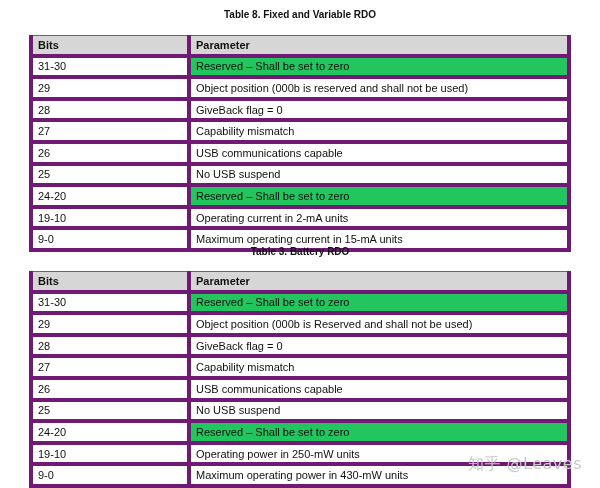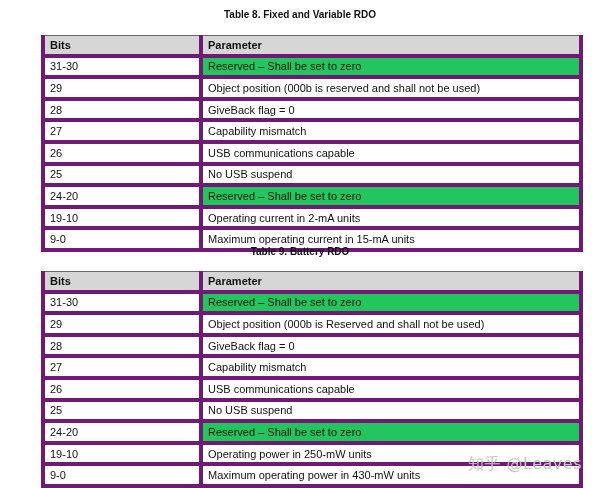--- a/index.html
+++ b/index.html
@@ -1,21 +1,21 @@
 <!DOCTYPE html>
 <html><head>
 <meta charset="utf-8">
 <style>
   html, body { margin: 0; padding: 0; background: #ffffff; }
   body { width: 600px; height: 488px; position: relative; overflow: hidden;
          font-family: "Liberation Sans", sans-serif; color: #111; }
   .title { position: absolute; left: 0; width: 600px; text-align: center;
            font-weight: bold; font-size: 10px; color: #111; }
   table.rdo { position: absolute; left: 29px; width: 542px; border-collapse: collapse;
-              font-size: 11px; table-layout: fixed; margin-left: 12px; }
+              font-size: 11px; table-layout: fixed; }
   table.rdo td, table.rdo th { border: 4px solid #701a75; height: 17.6px; padding: 0 0 0 5px;
               text-align: left; vertical-align: middle; white-space: nowrap; line-height: 12px; }
   table.rdo th { background: #d6d6d6; font-weight: bold; border-top: 1px solid #666; }
   table.rdo col.c1 { width: 158px; }
   table.rdo tr.shaded td.param { background: #22c55e; }
   table.rdo { border: 1px solid #555; }
   .wm { position: absolute; left: 468px; top: 454px; font-size: 16px; color: #c8c8c8;
         font-family: "DejaVu Sans", sans-serif; letter-spacing: 0.5px; text-align: center; }
 </style>
 </head>
@@ -66,21 +66,21 @@
         <td>19-10</td>
         <td class="param">Operating current in 2-mA units</td>
       </tr>
       <tr>
         <td>9-0</td>
         <td class="param">Maximum operating current in 15-mA units</td>
       </tr>
     </tbody>
 </table>
 
-<div class="title" style="top:246px;">Table 9. Battery RDO</div>
+<div class="title" style="top:246px;">Table 3. Battery RDO</div>
 <table class="rdo" style="top:271px;">
   <colgroup>
       <col class="c1">
       <col>
     </colgroup>
   <thead>
     <tr>
       <th>Bits</th>
       <th>Parameter</th>
     </tr>

